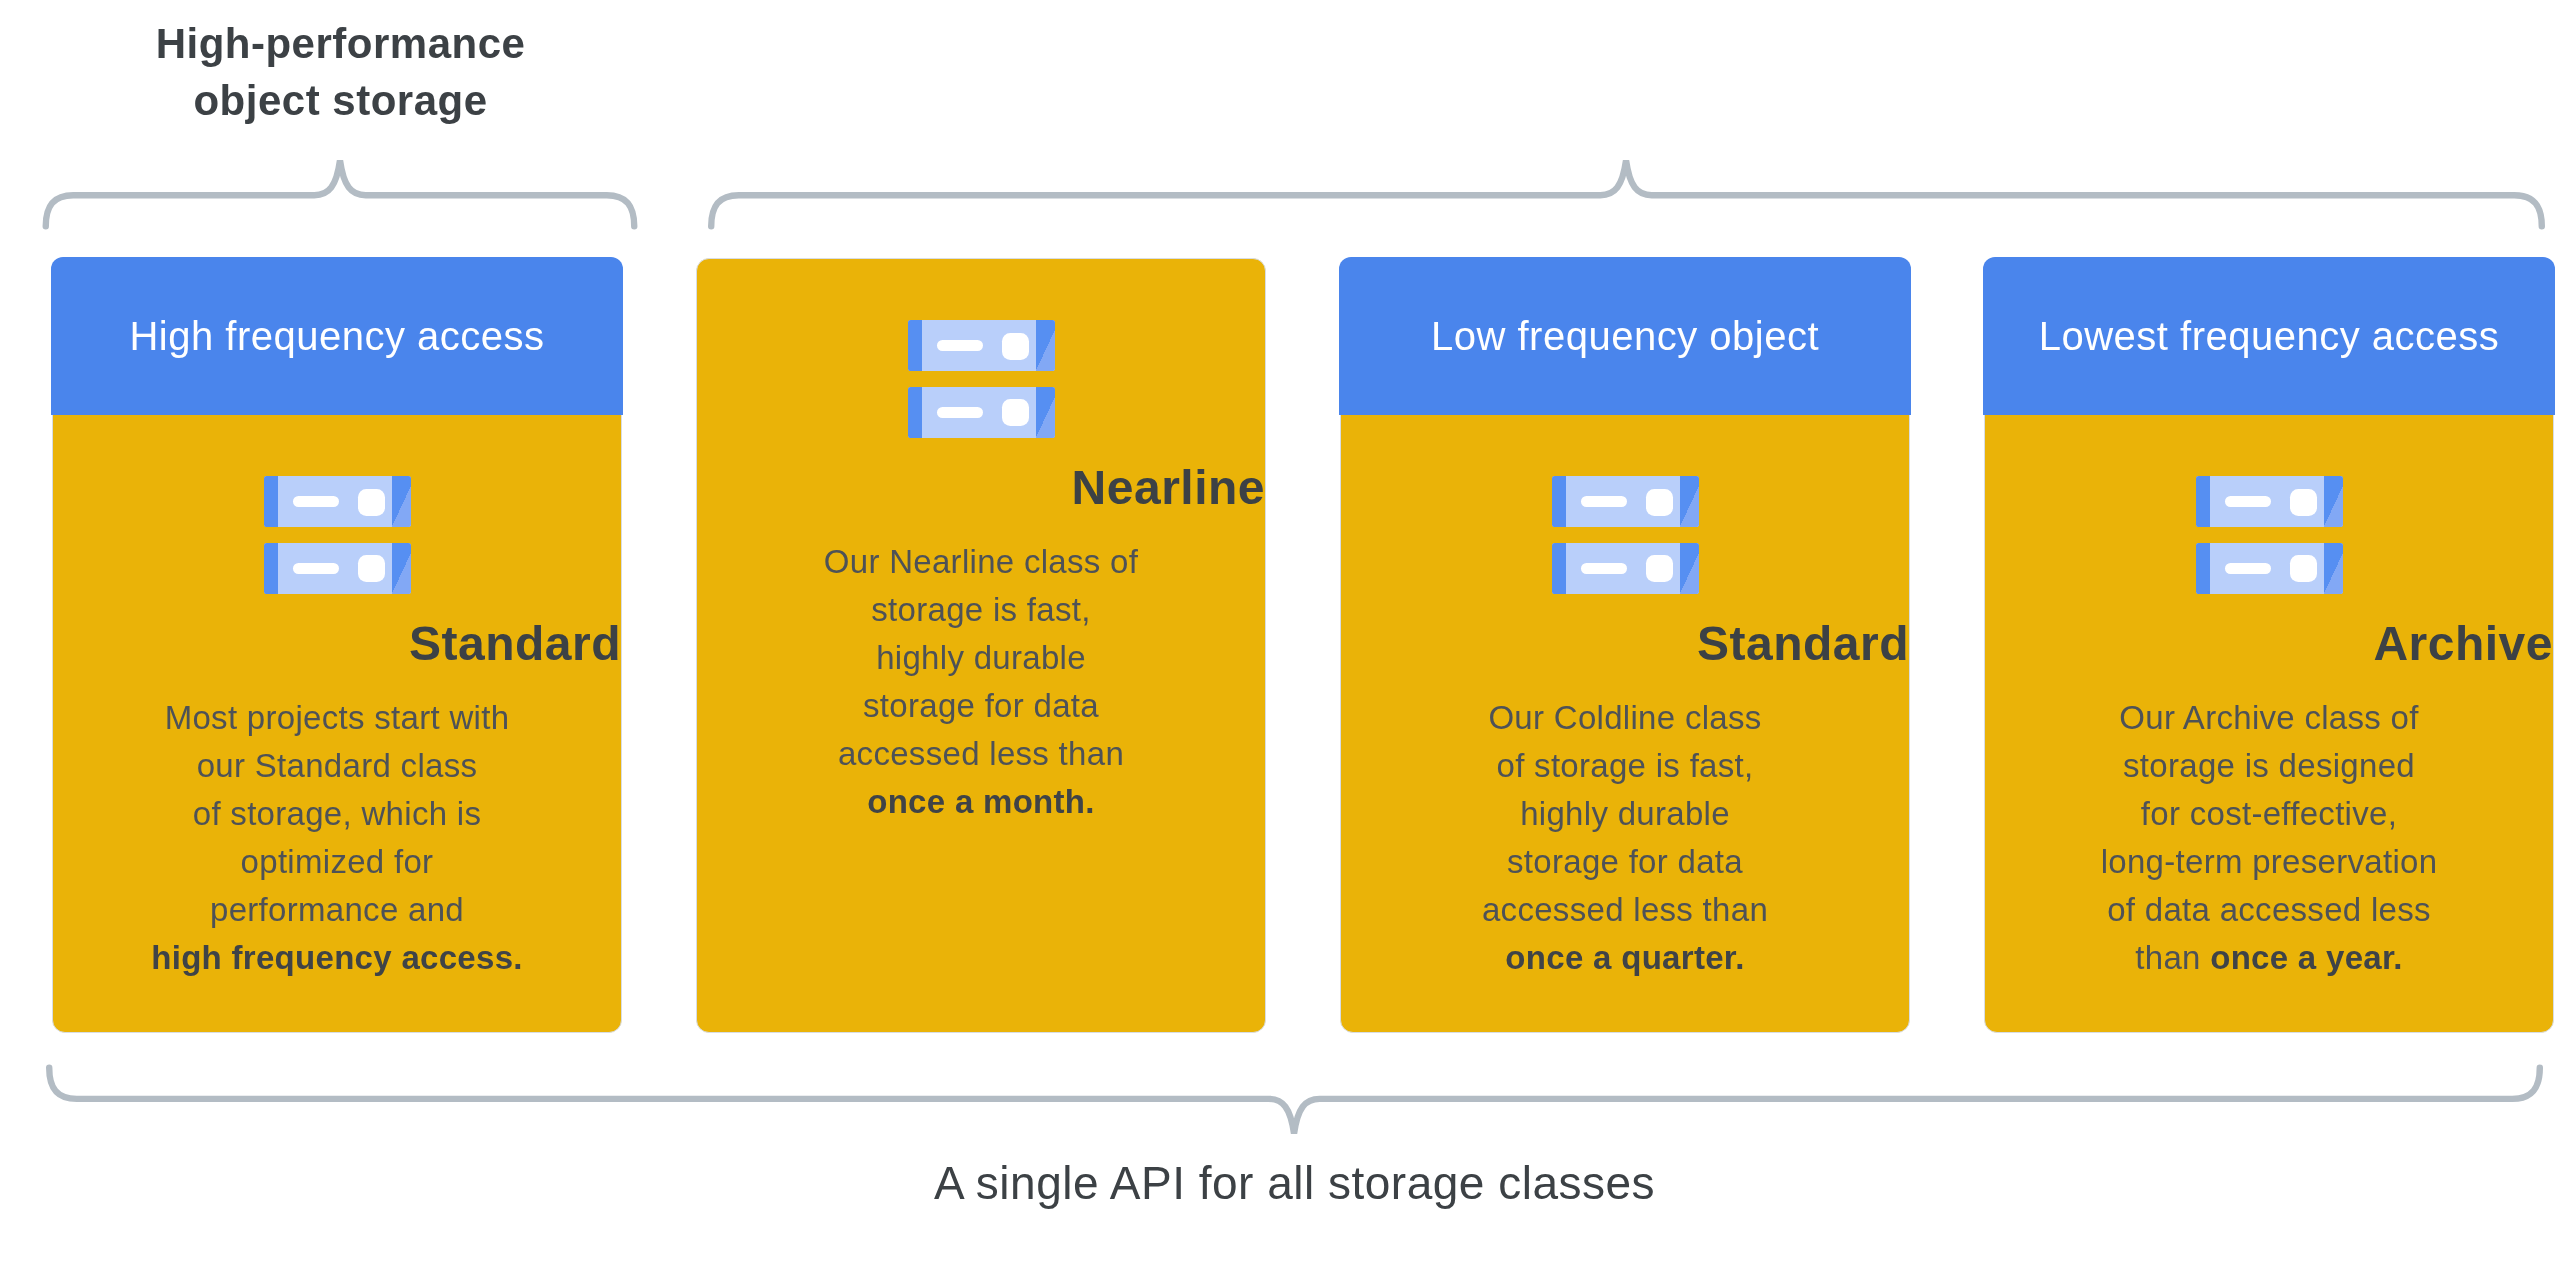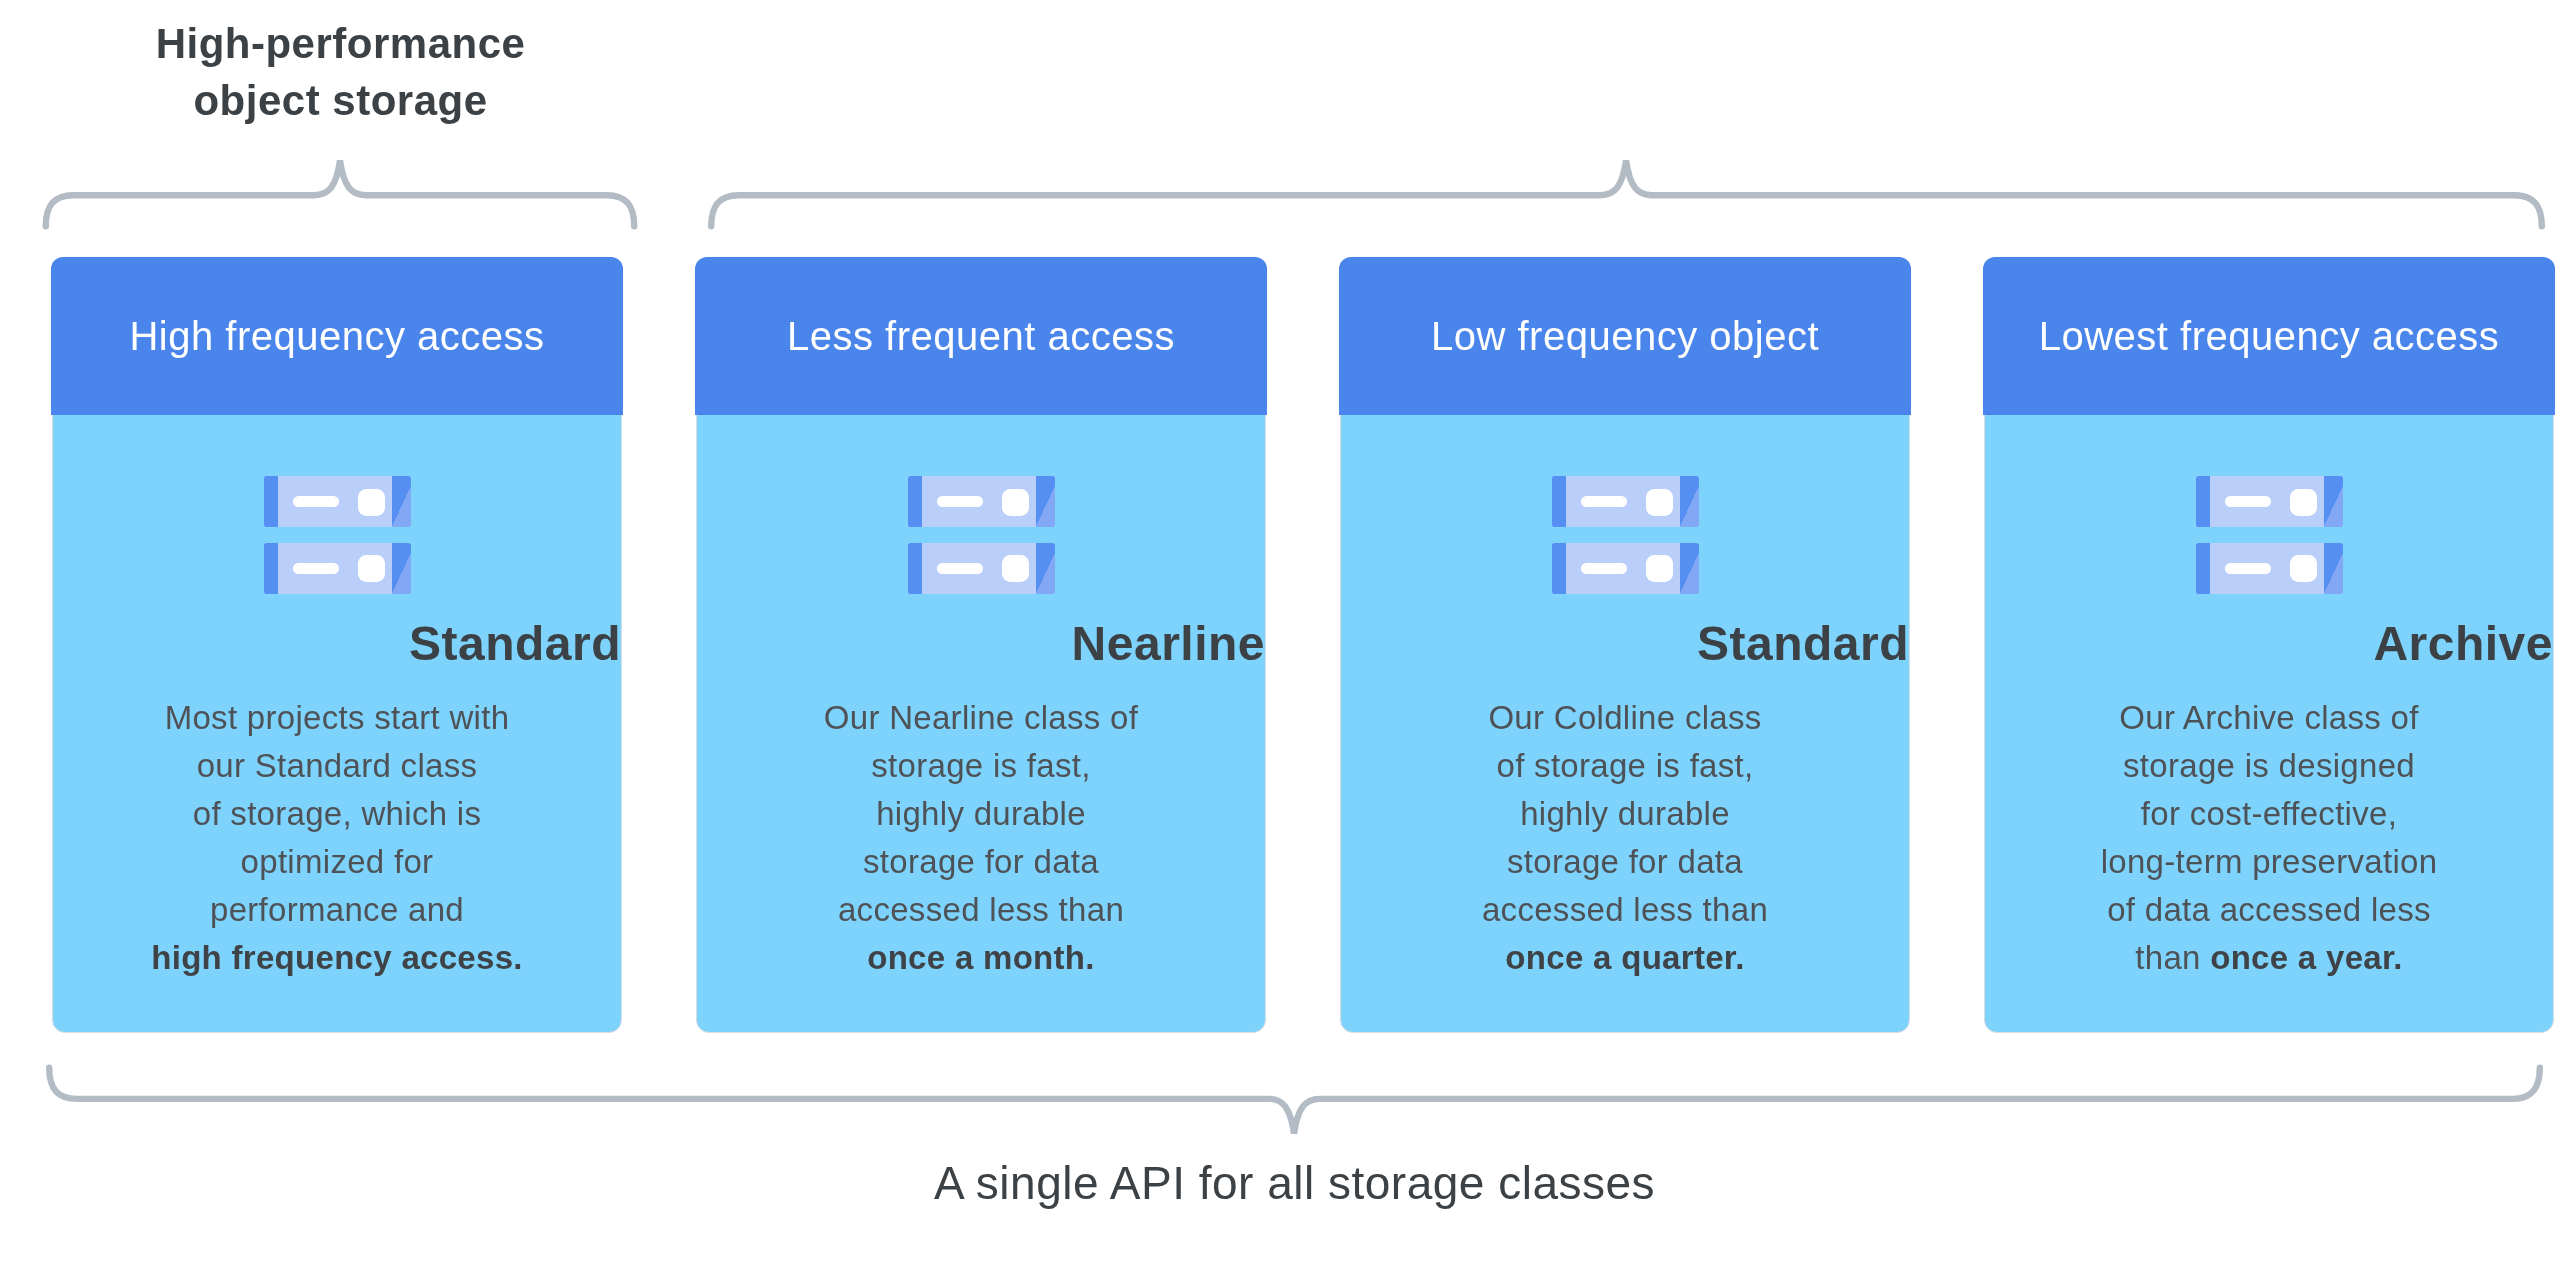--- a/index.html
+++ b/index.html
@@ -38,21 +38,21 @@
     fill: none; stroke: var(--brace);
     stroke-width: 7; stroke-linecap: round;
   }
   #brace-left   { left: 41px;  top: 153px;  }
   #brace-right  { left: 704px; top: 153px;  }
   #brace-bottom { left: 41px;  top: 1064px; }
 
   
   .card {
     position: absolute; top: 258px; width: 570px; height: 775px;
-    background: #7dd3fc; border: 1.8px solid var(--card-border);
+    background: #eab308; border: 1.8px solid var(--card-border);
     border-radius: 13px;
   }
   #card-0 { left: 52px; }
   #card-1 { left: 696px; }
   #card-2 { left: 1340px; }
   #card-3 { left: 1984px; }
 
   .card-header {
     height: 158px; margin: -1.8px -1.8px 0 -1.8px;
     background: var(--accent-blue);
@@ -143,21 +143,20 @@
       <div>Most projects start with</div>
       <div>our Standard class</div>
       <div>of storage, which is</div>
       <div>optimized for</div>
       <div>performance and</div>
       <div><span></span><b>high frequency access.</b></div>
     </div>
   </div>
 
   <div id="card-1" class="card">
-    <div class="card-header">Less frequent access</div>
     <div class="storage-icon">
       <div class="storage-bar">
         <span class="bar-cap-left"></span>
         <span class="bar-cap-right"></span>
         <span class="bar-dash"></span>
         <span class="bar-led"></span>
       </div>
       <div class="storage-bar">
         <span class="bar-cap-left"></span>
         <span class="bar-cap-right"></span>

